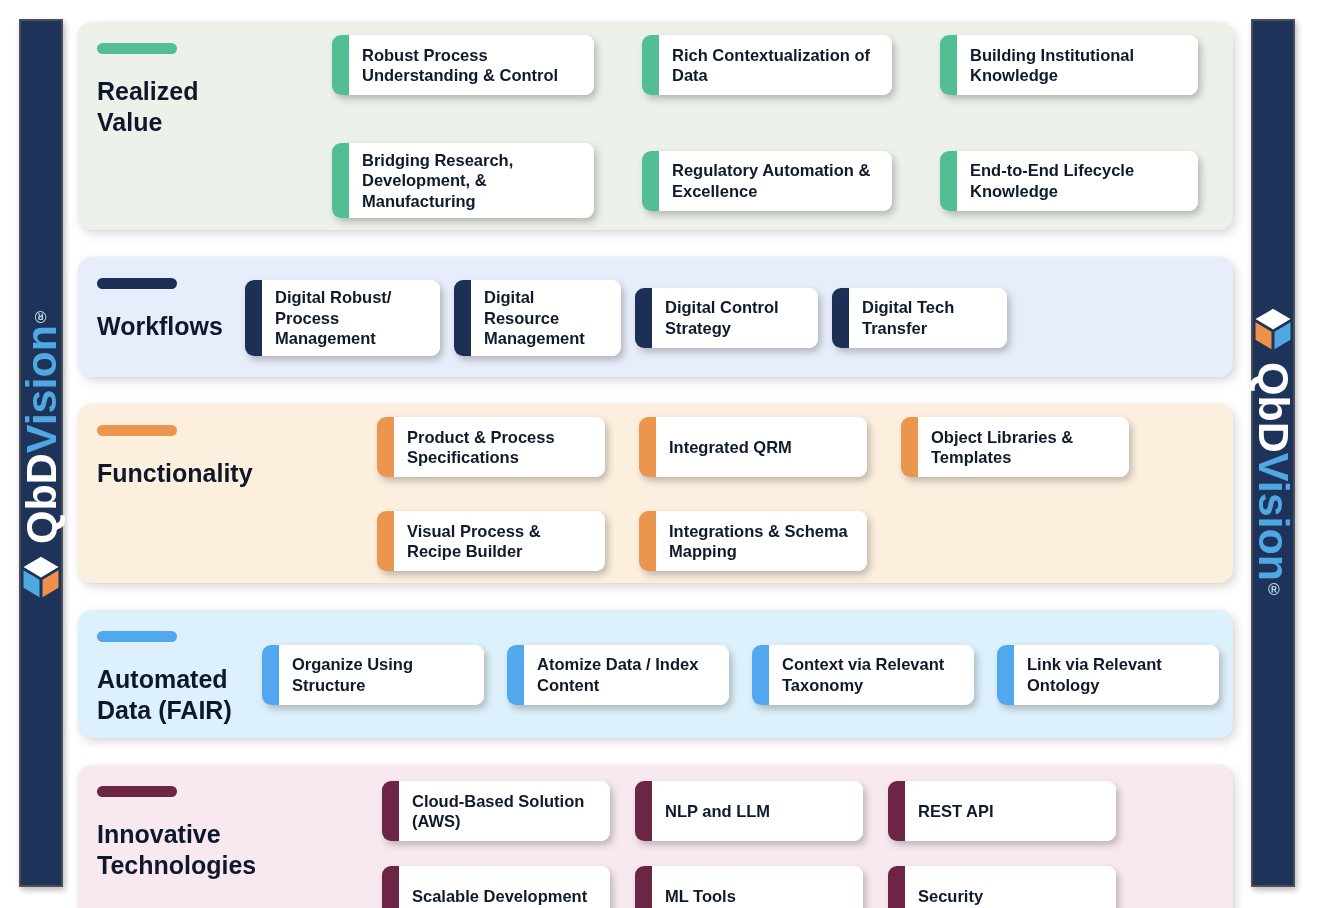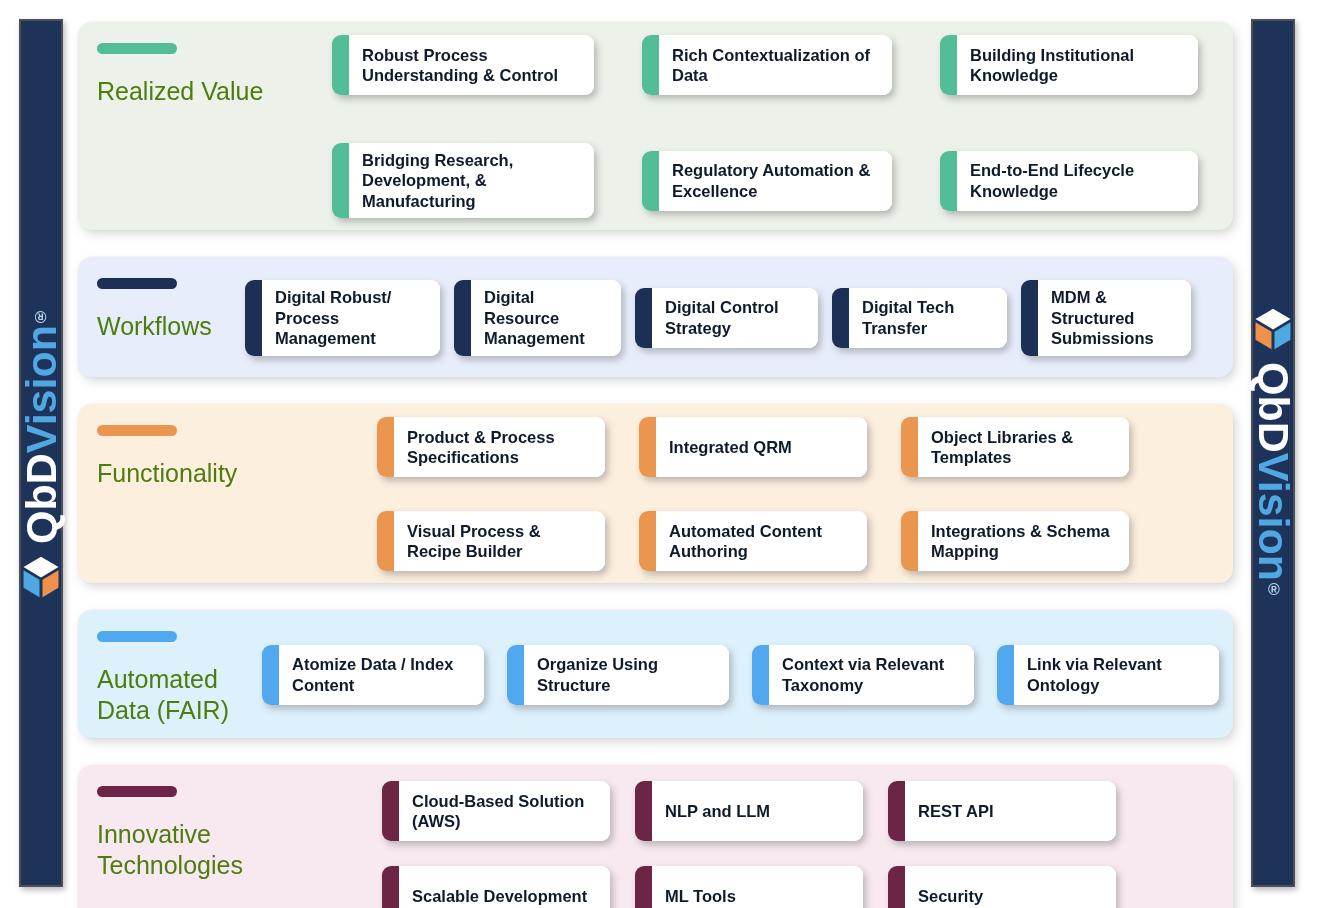--- a/index.html
+++ b/index.html
@@ -53,22 +53,22 @@
     padding:13px 20px 12px 19px;
   }
 
   .title-col { flex:0 0 auto; padding-top:8px; }
   .dash {
     width:80px; height:11px; border-radius:6px;
     background:var(--accent,#999);
     margin-bottom:22px;
   }
   .band-title {
-    font-size:25px; line-height:1.24; font-weight:normal;
-    color:#4d7c0f; max-width:168px;
+    font-size:25px; line-height:1.24; font-weight:bold;
+    color:#0f172a; max-width:168px;
   }
 
   .cards {
     display:grid; align-content:center; align-items:center;
     row-gap:12px; column-gap:16px; flex:1 1 auto;gap:48px;
   }
 
   .card {
     display:flex; align-items:stretch;
     border-radius:9px; overflow:hidden;
@@ -176,24 +176,20 @@
   <div class="card">
     <div class="card-accent"></div>
     <div class="card-label">Digital Control Strategy</div>
   </div>
 
   <div class="card">
     <div class="card-accent"></div>
     <div class="card-label">Digital Tech Transfer</div>
   </div>
 
-  <div class="card">
-    <div class="card-accent"></div>
-    <div class="card-label">MDM &amp; Structured Submissions</div>
-  </div>
 </div>
   </section>
 
   <section class="band sec-functionality" style="--accent: #eb964e; --bg: #fdefde;">
     <div class="title-col">
       <div class="dash"></div>
       <h2 class="band-title">Functionality</h2>
     </div>
     <div class="cards">
   <div class="card">
@@ -209,46 +205,42 @@
   <div class="card">
     <div class="card-accent"></div>
     <div class="card-label">Object Libraries &amp; Templates</div>
   </div>
 
   <div class="card">
     <div class="card-accent"></div>
     <div class="card-label">Visual Process &amp; Recipe Builder</div>
   </div>
 
-  <div class="card">
-    <div class="card-accent"></div>
-    <div class="card-label">Automated Content Authoring</div>
-  </div>
 
   <div class="card">
     <div class="card-accent"></div>
     <div class="card-label">Integrations &amp; Schema Mapping</div>
   </div>
 </div>
   </section>
 
   <section class="band sec-structured-data" style="--accent: #51a8ee; --bg: #ddf1fc;">
     <div class="title-col">
       <div class="dash"></div>
       <h2 class="band-title">Automated Data (FAIR)</h2>
     </div>
     <div class="cards">
   <div class="card">
     <div class="card-accent"></div>
+    <div class="card-label">Organize Using Structure</div>
+  </div>
+
+  <div class="card">
+    <div class="card-accent"></div>
     <div class="card-label">Atomize Data / Index Content</div>
-  </div>
-
-  <div class="card">
-    <div class="card-accent"></div>
-    <div class="card-label">Organize Using Structure</div>
   </div>
 
   <div class="card">
     <div class="card-accent"></div>
     <div class="card-label">Context via Relevant Taxonomy</div>
   </div>
 
   <div class="card">
     <div class="card-accent"></div>
     <div class="card-label">Link via Relevant Ontology</div>

